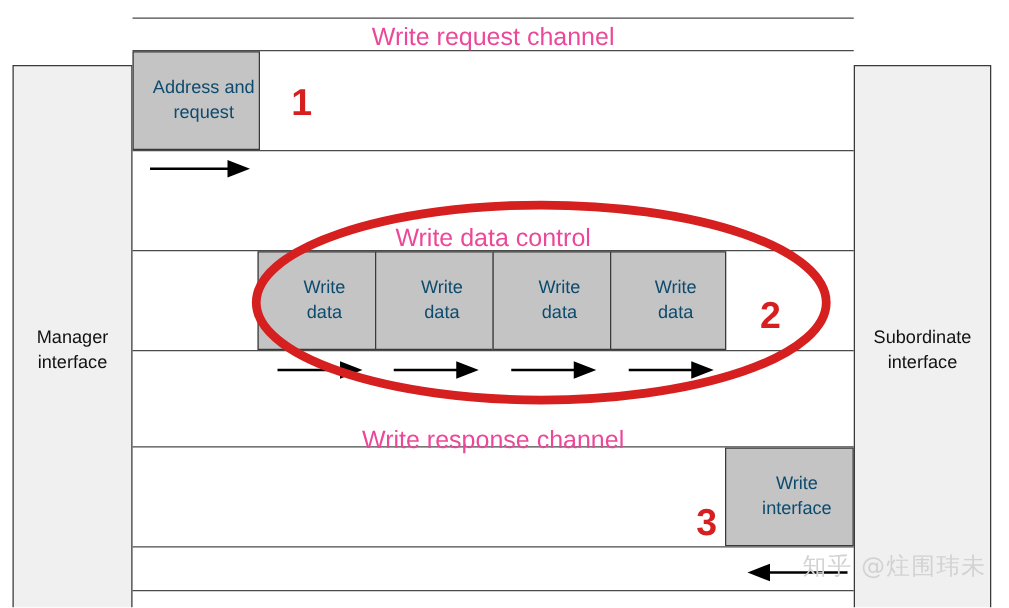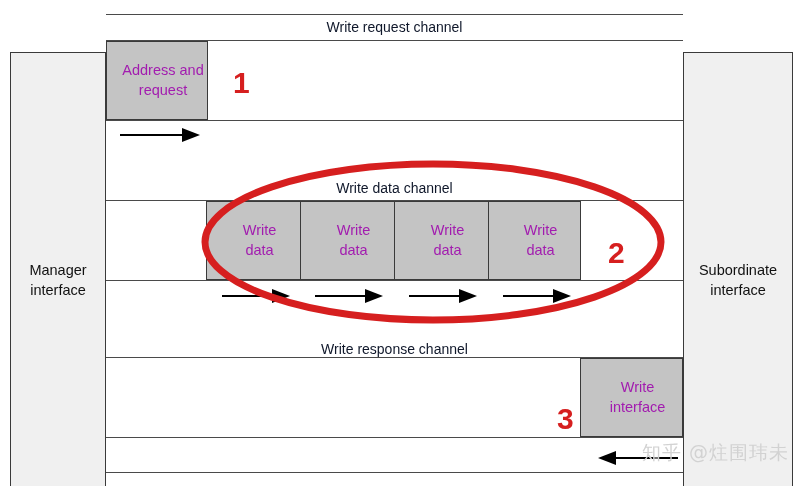--- a/index.html
+++ b/index.html
@@ -32,22 +32,22 @@
     color: #111111;
     line-height: 1.35;
     margin-top: 38px;
   }
   #manager-interface { left: 10px;  top: 14px; width: 96px;  height: 458px; }
   #subordinate-interface { left: 683px; top: 14px; width: 110px; height: 458px; align-items: center; }
   .row-label {
     position: absolute;
     width: 100%;
     text-align: center;
-    font-size: 14px;
-    color: #0f172a;
+    font-size: 20px;
+    color: #ec4899;
     white-space: nowrap;
   }
 
   
   .hline {
     position: absolute;
     left: 106px;
     width: 577px;
     height: 0;
     border-top: 1.4px solid #4a4a4a;
@@ -57,21 +57,21 @@
   .cell {
     position: absolute;
     background: #c4c4c4;
     border: 1.3px solid #3a3a3a;
     box-sizing: border-box;
     display: flex;
     align-items: center;
     justify-content: center;
     text-align: center;
     font-size: 14.5px;
-    color: #a21caf;
+    color: #0c4a6e;
     line-height: 1.35;
     padding-left: 12px;
   }
 
   
   .step-num {
     position: absolute;
     color: #d61f1f;
     font-weight: bold;
     font-size: 30px;
@@ -127,21 +127,21 @@
   <div class="hline" style="top:40px;"></div>
   <div class="hline" style="top:120px;"></div>
   <div class="hline" style="top:200px;"></div>
   <div class="hline" style="top:280px;"></div>
   <div class="hline" style="top:357px;"></div>
   <div class="hline" style="top:437px;"></div>
   <div class="hline" style="top:472px;"></div>
 
   <div class="row-label" style="left:106px; width:577px; top:19px;">Write request channel</div>
 
-  <div class="row-label" style="left:106px; width:577px; top:180px;">Write data channel</div>
+  <div class="row-label" style="left:106px; width:577px; top:180px;">Write data control</div>
 
   <div class="row-label" style="left:106px; width:577px; top:341px;">Write response channel</div>
 
   <div class="cell" style="left:106px; top:41px; width:102px; height:79px;">
     <div>
       <div>Address and</div>
       <div>request</div>
     </div>
   </div>
 

